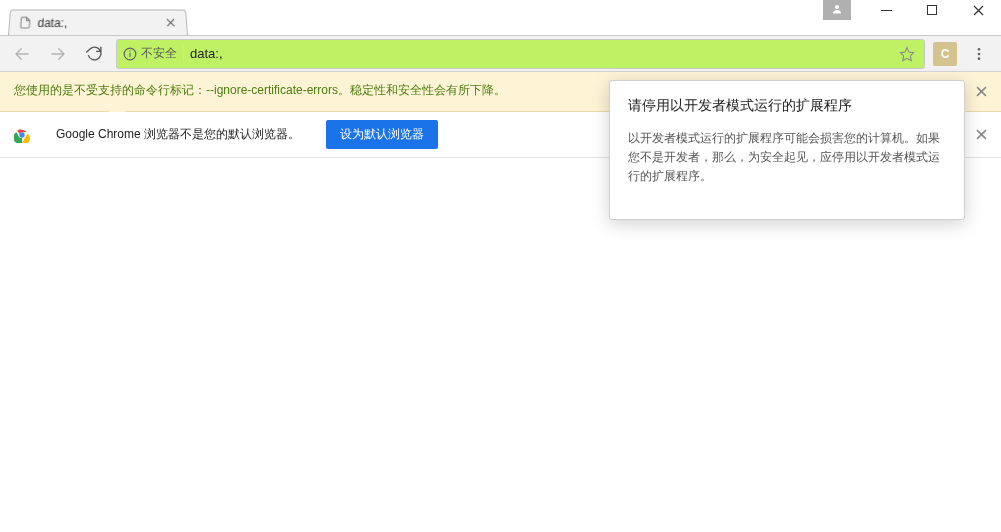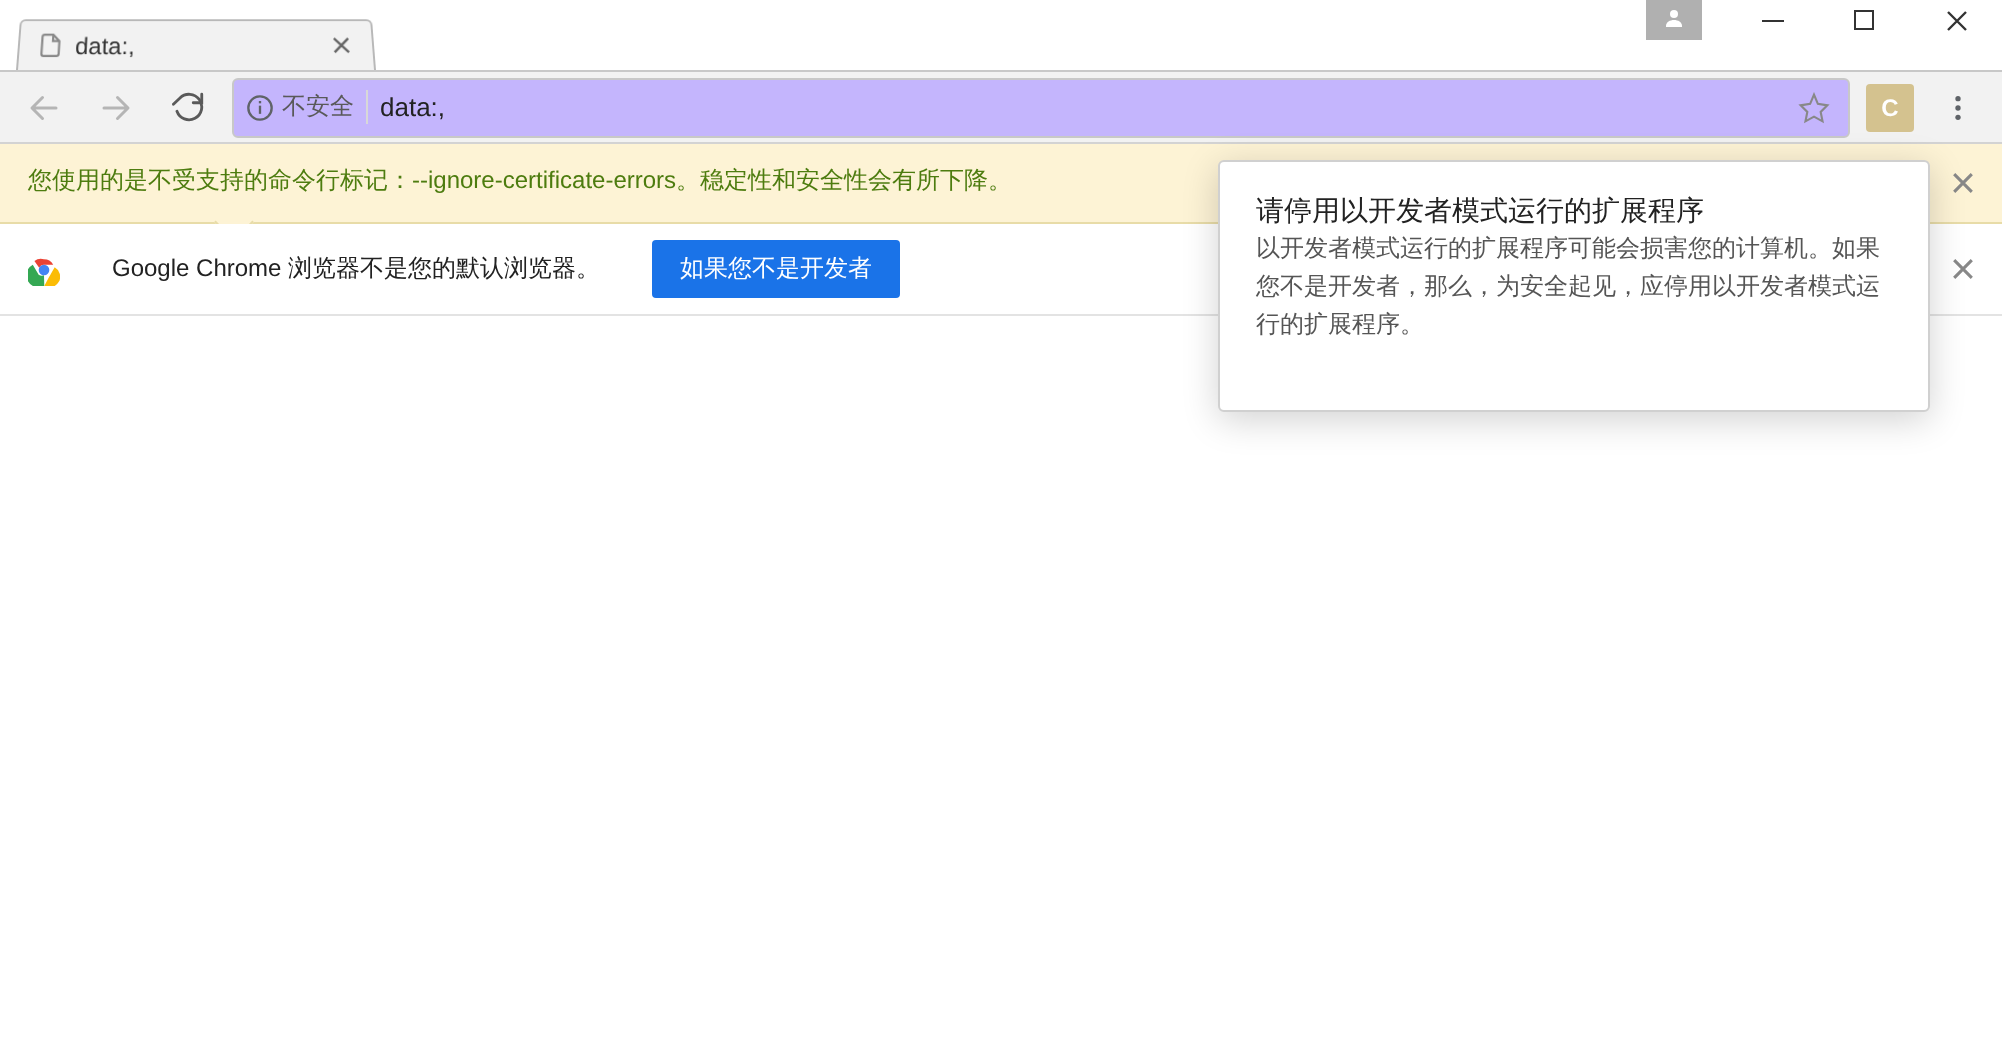--- a/index.html
+++ b/index.html
@@ -112,21 +112,21 @@
       display: flex; align-items: center; justify-content: center;
       color: #5a5a5a;
       cursor: pointer;
       border-radius: 14px;
     }
     .nav-btn.disabled { color: #b5b5b5; cursor: default; }
 
     .omnibox {
       flex: 1;
       height: 30px;
-      background: #c4b5fd;
+      background: #bef264;
       border: 1px solid #c8c8c8;
       border-radius: 3px;
       display: flex;
       align-items: center;
       padding: 0 6px;
       gap: 6px;
     }
     .sec-chip {
       display: flex;
       align-items: center;
@@ -221,20 +221,21 @@
       background:#fff;
       border:1px solid #d0d0d0;
       border-radius:3px;
       box-shadow: 0 4px 18px rgba(0,0,0,0.18);
       padding: 16px 18px 14px 18px;
       z-index:40;
     }
     .popover .title {
       font-size: 14px;
       color:#222;
+      margin-bottom: 14px;
     }
     .popover .body {
       font-size: 12px;
       color:#555;
       line-height: 1.6;
       margin-bottom: 18px;
     }
     .popover .footer {
       display:flex;
       align-items:center;
@@ -365,21 +366,21 @@
     <svg width="16" height="16" viewBox="0 0 48 48">
       <circle cx="24" cy="24" r="22" fill="#fff"></circle>
       <path d="M24 8a16 16 0 0 1 13.86 8H24a8 8 0 0 0-7.2 4.47L9.6 10.6A15.94 15.94 0 0 1 24 8z" fill="#ea4335"></path>
       <path d="M7.2 16L16 31a8 8 0 0 0 8 1l.4 15.9A16 16 0 0 1 7.2 16z" fill="#34a853"></path>
       <path d="M40 20L31 35.5 24.4 48A16 16 0 0 0 40 20z" fill="#fbbc05"></path>
       <circle cx="24" cy="24" r="8" fill="#4285f4"></circle>
       <circle cx="24" cy="24" r="6" fill="#fff" opacity="0"></circle>
     </svg>
   </span>
   <span>Google Chrome 浏览器不是您的默认浏览器。</span>
-  <button class="blue-btn">如果您不是开发者</button>
+  <button class="blue-btn">设为默认浏览器</button>
   <div class="close">
     <svg width="11" height="11" viewBox="0 0 10 10">
         <path d="M1 1l8 8M9 1l-8 8" stroke="#888" stroke-width="1.4"></path>
       </svg>
   </div>
 </div>
 
 <div class="page"></div>
 
 <div class="popover">

